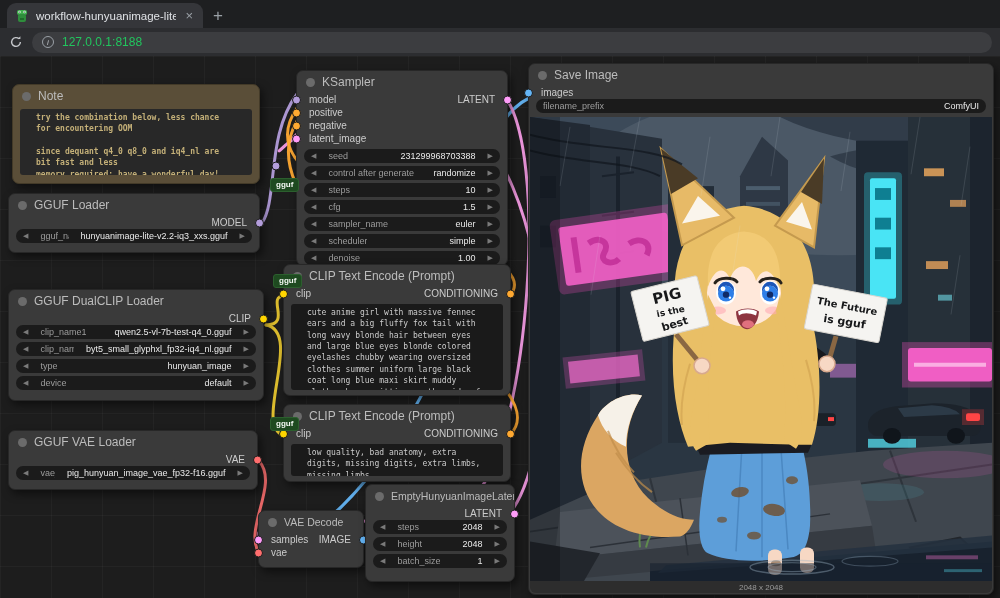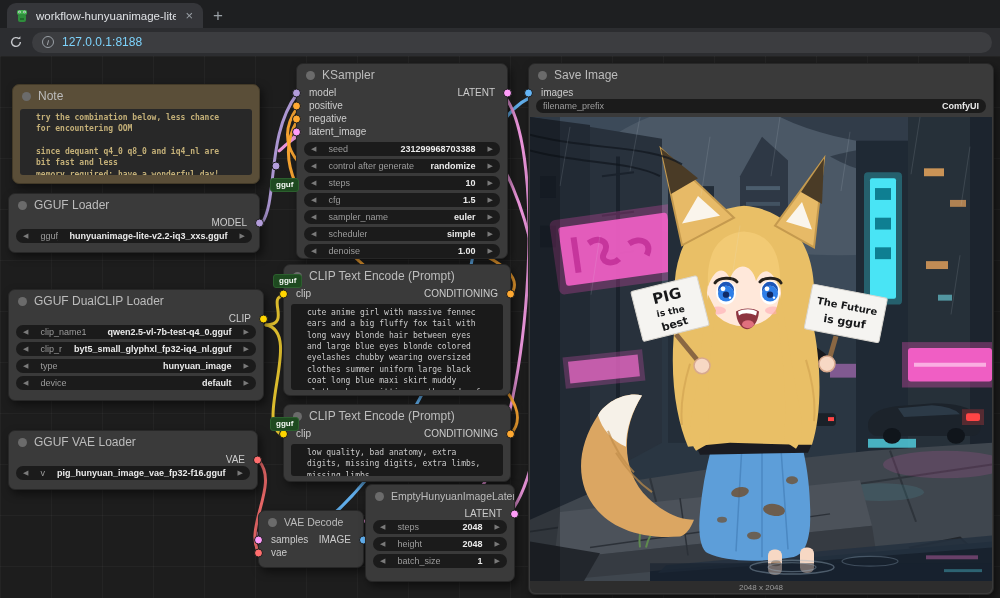--- a/index.html
+++ b/index.html
@@ -14,21 +14,21 @@
   .favicon { width:14px; height:14px; flex:0 0 auto; }
   .tab-title { color:#dfe1e5; font-size:11.5px; flex:1; white-space:nowrap; overflow:hidden; }
   .tab-close { color:#9aa0a6; font-size:13px; cursor:pointer; padding:0 2px; }
   .newtab { color:#9aa0a6; font-size:17px; margin:0 0 4px 10px; line-height:1; }
   .urlbar { height:28px; background:#2c2d30; display:flex; align-items:center; padding:0 8px; gap:8px; }
   .reload { width:16px; height:16px; display:flex; align-items:center; justify-content:center; }
   .urlfield { flex:1; height:21px; background:#3c3d40; border-radius:11px; display:flex; align-items:center;
               padding:0 10px; gap:8px; }
   .info-icon { width:12px; height:12px; border:1px solid #9aa0a6; border-radius:50%; color:#bdc1c6;
                font-size:8px; display:flex; align-items:center; justify-content:center; font-style:italic; }
-  .url-text { color:#7dd3fc; font-size:12px; }
+  .url-text { color:#22c55e; font-size:12px; }
 
   
   .canvas { position:relative; height:542px; background-color:#1d1d1d;
     background-image:
       linear-gradient(rgba(255,255,255,0.03) 1px, transparent 1px),
       linear-gradient(90deg, rgba(255,255,255,0.03) 1px, transparent 1px);
     background-size:51px 51px; overflow:hidden; }
   .wires { position:absolute; inset:0; z-index:1; }
   .wires path { fill:none; stroke-width:3; stroke-linecap:round; opacity:.95; }
   .w-model{stroke:#B39DDB} .w-clip{stroke:#E8C62F} .w-cond{stroke:#FFA931}
@@ -47,21 +47,21 @@
   .port { position:absolute; top:50%; width:9px; height:9px; border-radius:50%;
           border:1px solid #1c1c1c; transform:translateY(-50%); z-index:3; }
   .port.in { left:-5px; } .port.outp { right:-5px; }
   .p-model{background:#B39DDB} .p-clip{background:#FFD500} .p-vae{background:#FF6E6E}
   .p-cond{background:#FFA931} .p-latent{background:#FF9CF9} .p-image{background:#64B5F6}
 
   .widget { height:14px; margin:0 7px 3px 7px; background:#1b1b1b; border-radius:7px;
             display:flex; align-items:center; padding:0 7px; font-size:9px; color:#9c9c9c; gap:12px; }
   .widget .arr { color:#7a7a7a; font-size:7px; }
   .widget .wl { white-space:nowrap; overflow:hidden; }
-  .widget .wv { margin-left:auto; color:#eaeaea; font-weight:bold; white-space:nowrap; }
+  .widget .wv { margin-left:auto; color:#eaeaea; font-weight:normal; white-space:nowrap; }
   .textarea { margin:4px 7px 0 7px; background:#1a1a1a; border-radius:3px; padding:3px 16px;
               font-family:"DejaVu Sans Mono", monospace; font-size:8px; line-height:1.42;
               color:#cccccc; white-space:pre-wrap; overflow:hidden; }
 
   .note-node { background:#5a4e38; border-color:#433a28; }
   .note-node .textarea { background:#282828; color:#c4b078; font-weight:bold; height:66px; margin:2px 7px; }
 
   .badge { position:absolute; z-index:4; background:#1e4a20; border:1px solid #2c5f2e; color:#f2f7f2;
            font-size:8px; font-weight:bold; padding:1px 5px; border-radius:3px; line-height:1.2;margin-left:34px; }
 
@@ -203,21 +203,21 @@
         <span class="port outp p-vae"></span>
       </div>
       <div class="widget">
         <span class="arr">◀</span>
         <span class="wl">vae_name</span>
         <span class="wv">pig_hunyuan_image_vae_fp32-f16.gguf</span>
         <span class="arr">▶</span>
       </div>
     </div>
 
-    <div class="node" style="left:296px; top:7px; width:212px; height:196px;">
+    <div class="node" style="left:296px; top:14px; width:212px; height:196px;">
       <div class="node-header">
         <span class="hdr-dot"></span>
         <span>KSampler</span>
       </div>
       <div class="row both">
         <span class="port in p-model"></span>
         <span>model</span>
         <span>LATENT</span>
         <span class="port outp p-latent"></span>
       </div>

